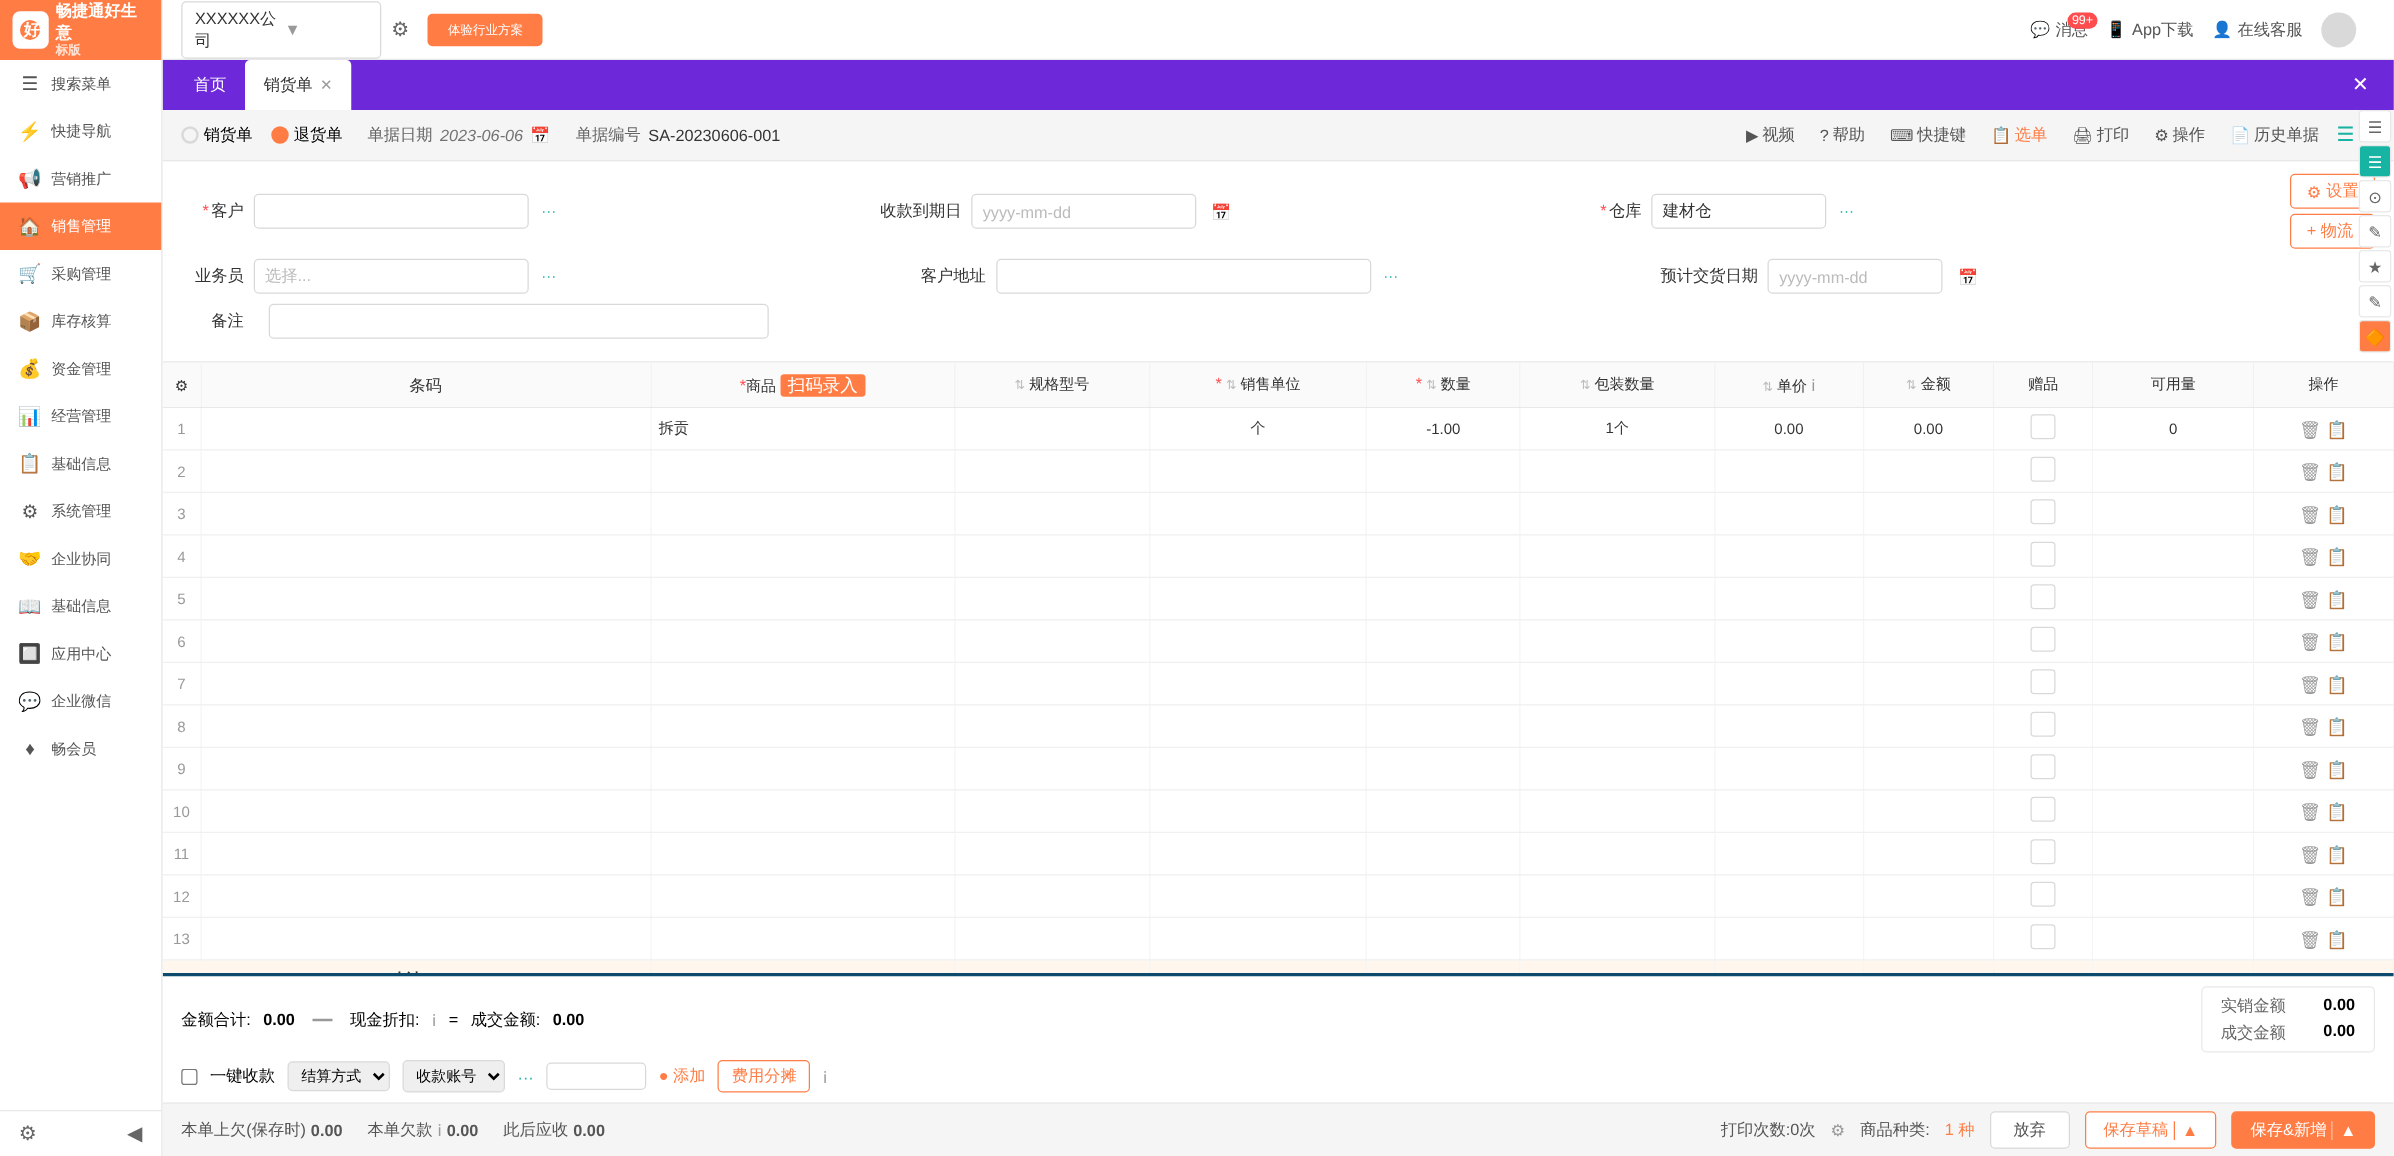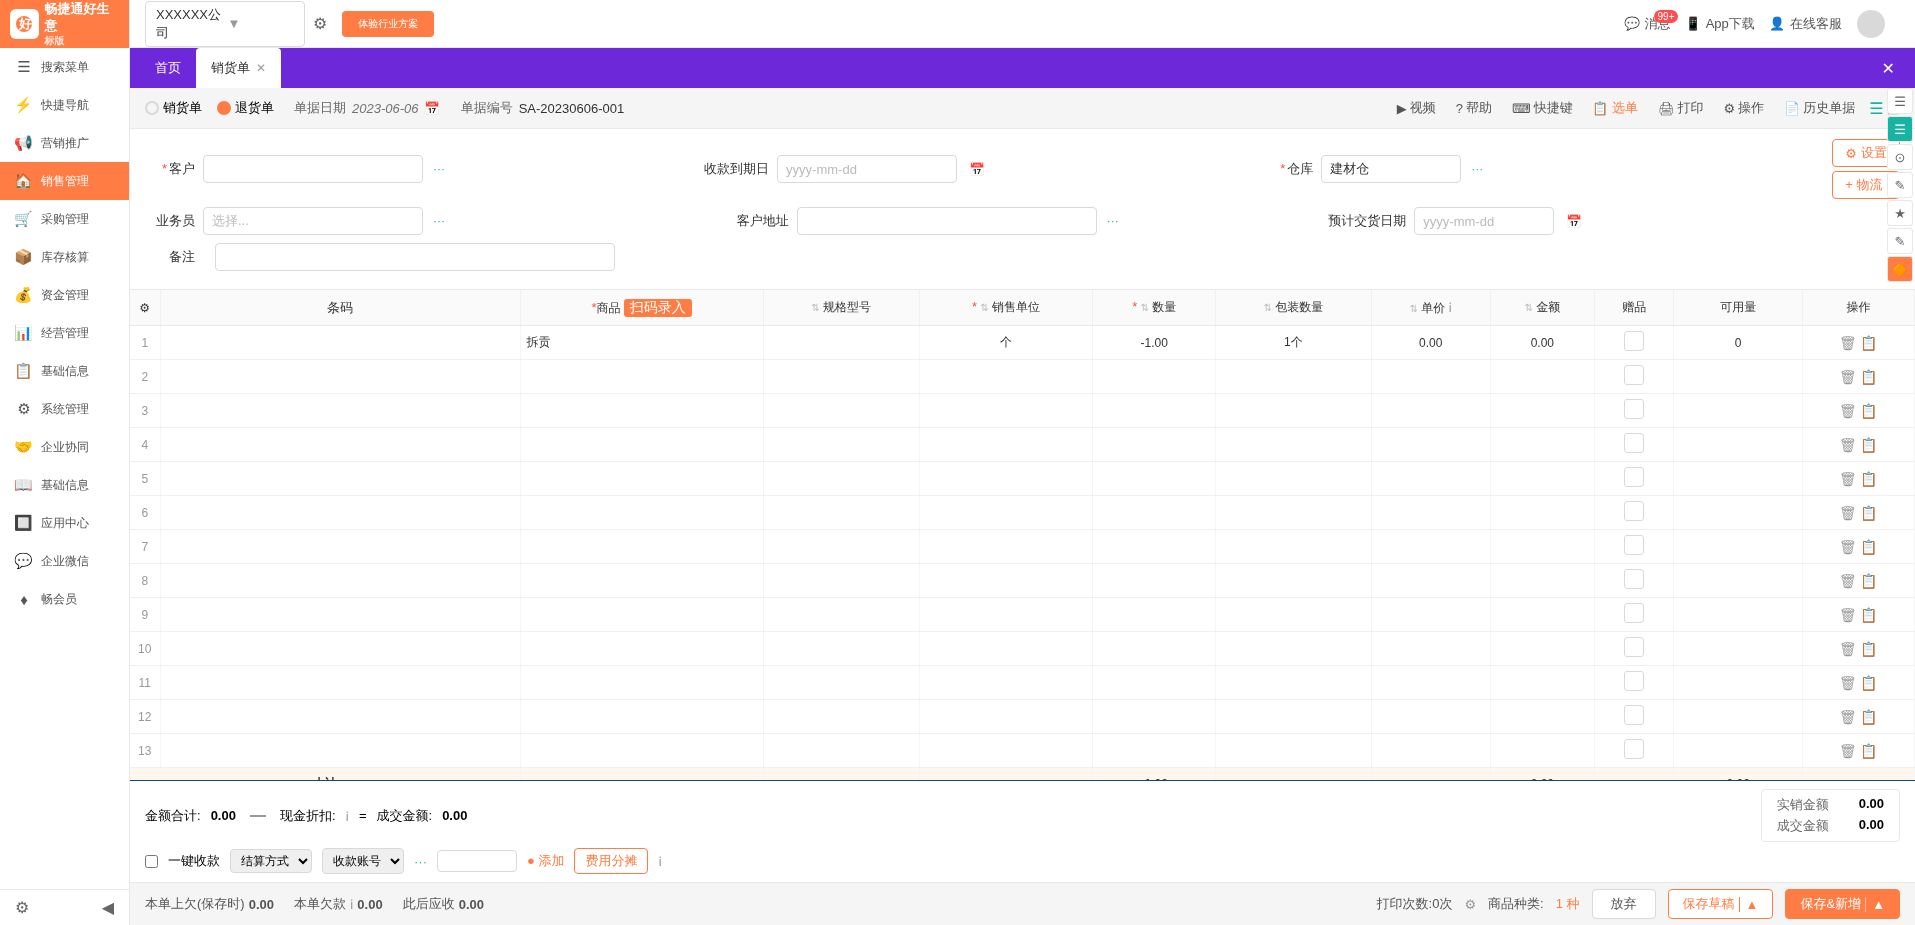--- a/index.html
+++ b/index.html
@@ -114,21 +114,21 @@
     .data-table .row-num { color: #999; width: 30px; }
     .subtotal-row td { background: #fff7ee; font-weight: bold; border-top: 1px solid #e8e8e8; }
     .red-text { color: #ff4d4f; }
     .scan-btn { background: #ff7d45; color: #fff; border: none; border-radius: 3px; padding: 0 6px; font-size: 14px; cursor: pointer; }
     .sort-icon { color: #bbb; font-size: 10px; }
     .required-star { color: #ff4d4f; }
     .checkbox-cell { width: 20px; height: 20px; border: 1px solid #d9d9d9; border-radius: 3px; display: inline-block; }
     .settings-col { width: 28px; }
 
     
-    .footer-section { border-top: 1px solid #0c4a6e; background: #fff; padding: 8px 15px; flex-shrink: 0; }
+    .footer-section { border-top: 3px solid #0c4a6e; background: #fff; padding: 8px 15px; flex-shrink: 0; }
     .footer-row1 { display: flex; align-items: center; gap: 10px; font-size: 13px; margin-bottom: 6px; }
     .footer-divider { width: 16px; height: 2px; background: #999; display: inline-block; margin: 0 4px; }
     .footer-row2 { display: flex; align-items: center; gap: 10px; font-size: 12px; }
     .fee-btn { border: 1px solid #ff7d45; color: #ff7d45; border-radius: 4px; padding: 3px 10px; cursor: pointer; background: #fff; }
 
     
     .status-bar {
       background: #f5f5f5; border-top: 1px solid #e8e8e8; padding: 6px 15px;
       display: flex; align-items: center; font-size: 12px; color: #555; flex-shrink: 0;
     }

